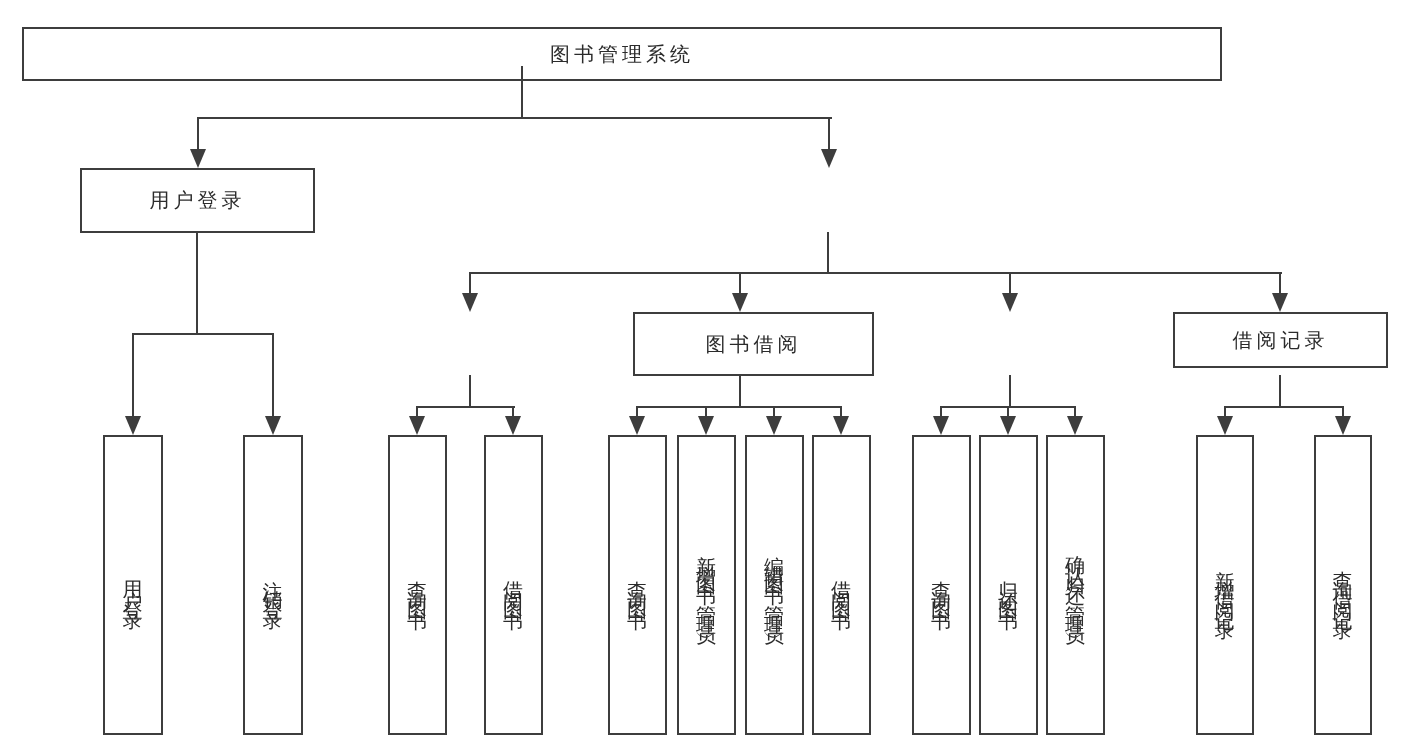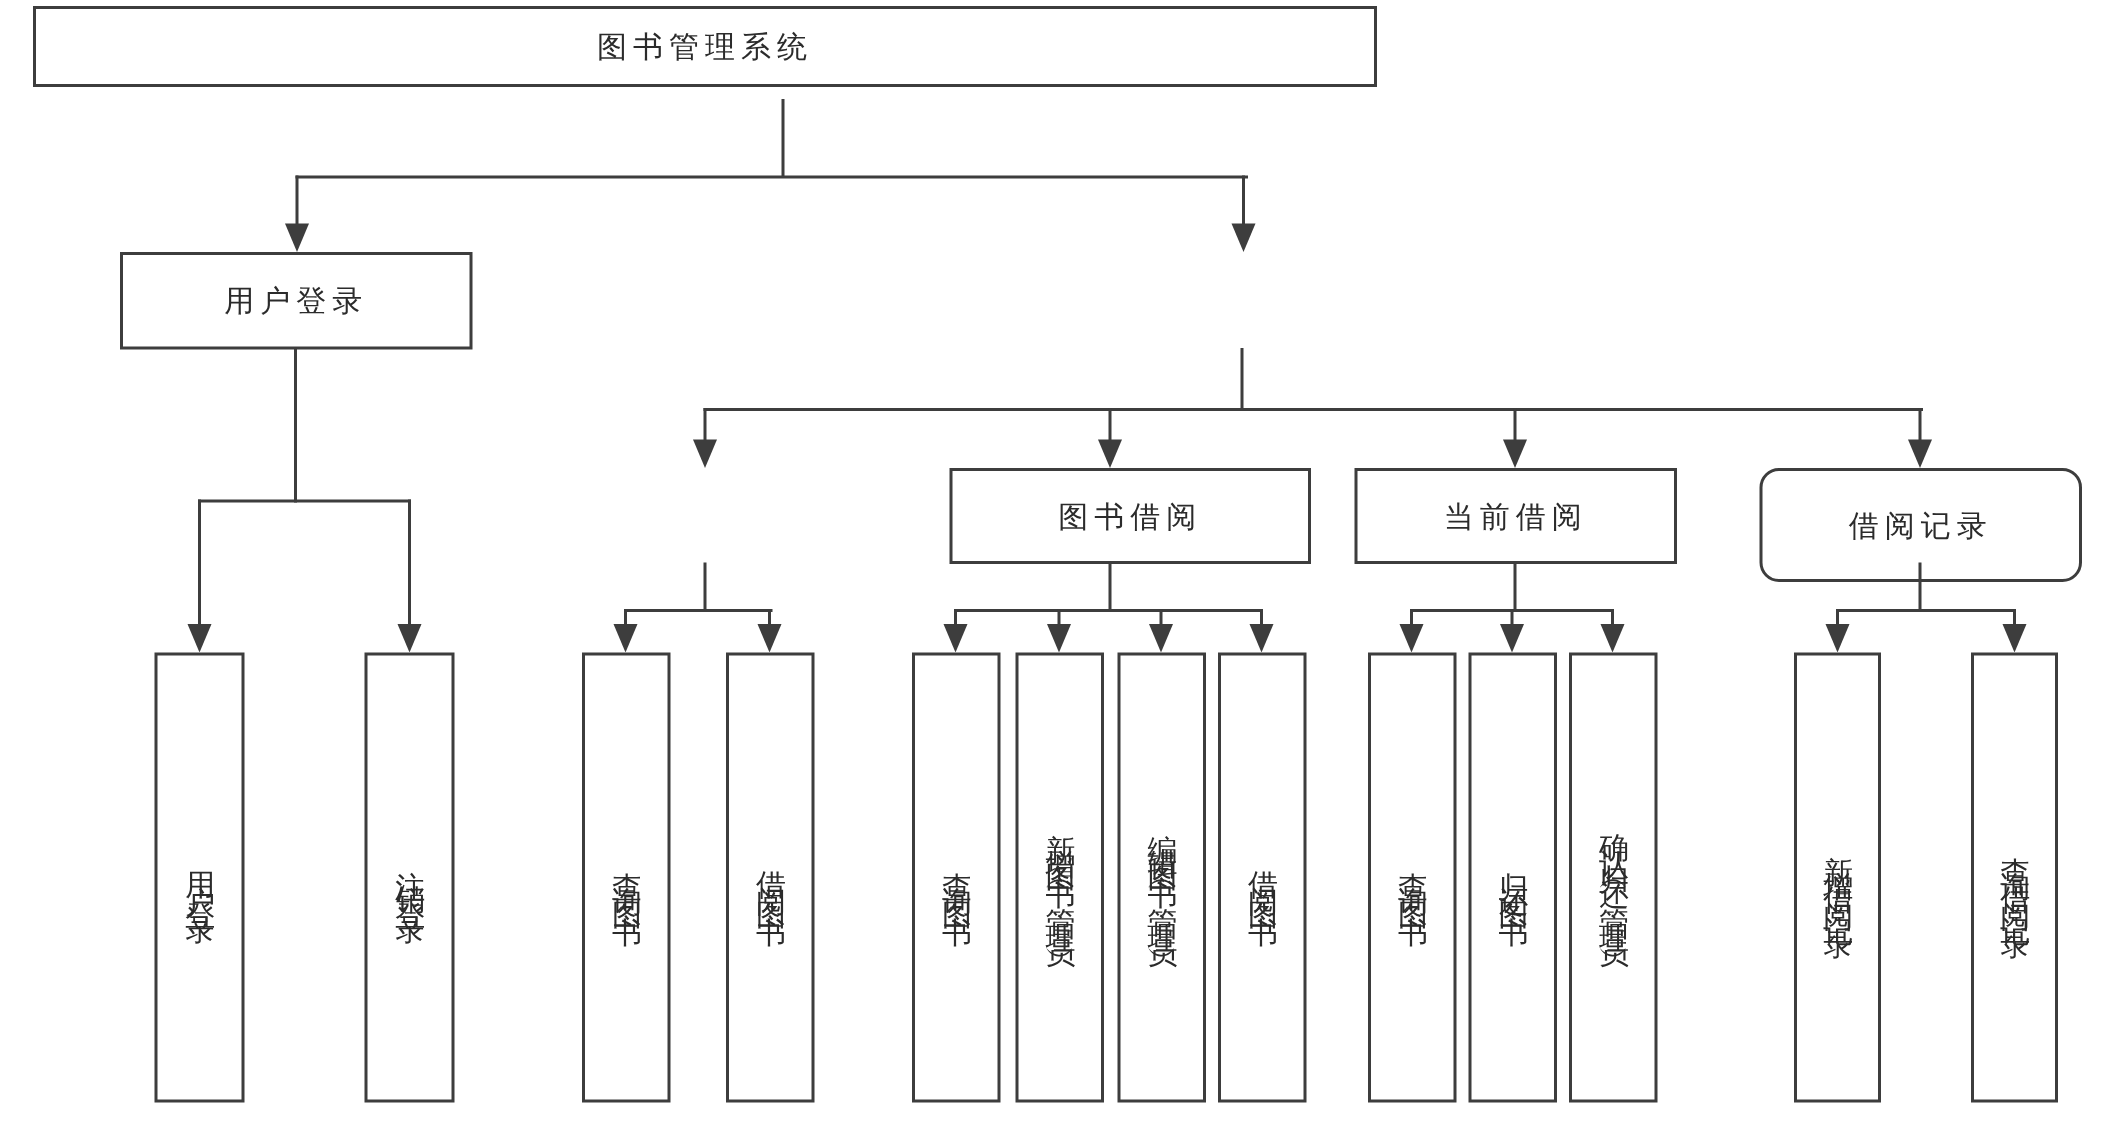--- a/index.html
+++ b/index.html
@@ -48,21 +48,21 @@
     color: #b6bac3;
     letter-spacing: 1px;
     white-space: nowrap;
   }
 </style>
 </head>
 <body>
 
 <div class="canvas">
 
-  <div class="box" style="left:22px; top:4px; width:896px; height:54px;">图书管理系统</div>
+  <div class="box" style="left:22px; top:27px; width:1200px; height:54px;">图书管理系统</div>
 
   <div class="vline" style="left:521px; top:66px; height:52px;"></div>
   <div class="hline" style="left:197px; top:117px; width:635px;"></div>
   <div class="vline" style="left:197px; top:117px; height:33px;"></div>
   <div class="arrow" style="left:190px; top:149px;"></div>
   <div class="vline" style="left:828px; top:117px; height:33px;"></div>
   <div class="arrow" style="left:821px; top:149px;"></div>
 
   <div class="box" style="left:80px; top:168px; width:235px; height:65px;">用户登录</div>
 
@@ -78,22 +78,21 @@
   <div class="vline" style="left:469px; top:272px; height:22px;"></div>
   <div class="arrow" style="left:462px; top:293px;"></div>
   <div class="vline" style="left:739px; top:272px; height:22px;"></div>
   <div class="arrow" style="left:732px; top:293px;"></div>
   <div class="vline" style="left:1009px; top:272px; height:22px;"></div>
   <div class="arrow" style="left:1002px; top:293px;"></div>
   <div class="vline" style="left:1279px; top:272px; height:22px;"></div>
   <div class="arrow" style="left:1272px; top:293px;"></div>
 
   <div class="box" style="left:633px; top:312px; width:241px; height:64px;">图书借阅</div>
-  <div class="box" style="left:903px; top:312px; width:215px; height:64px;">当前借阅</div>
-  <div class="box" style="left:1173px; top:312px; width:215px; height:76px;border-radius:13px;">借阅记录</div>
+  <div class="box" style="left:1173px; top:312px; width:215px; height:56px;">借阅记录</div>
 
   <div class="vline" style="left:469px; top:375px; height:33px;"></div>
   <div class="hline" style="left:416px; top:406px; width:99px;"></div>
   <div class="vline" style="left:416px; top:406px; height:12px;"></div>
   <div class="arrow" style="left:409px; top:416px;"></div>
   <div class="vline" style="left:512px; top:406px; height:12px;"></div>
   <div class="arrow" style="left:505px; top:416px;"></div>
 
   <div class="vline" style="left:739px; top:375px; height:33px;"></div>
   <div class="hline" style="left:637px; top:406px; width:205px;"></div>

